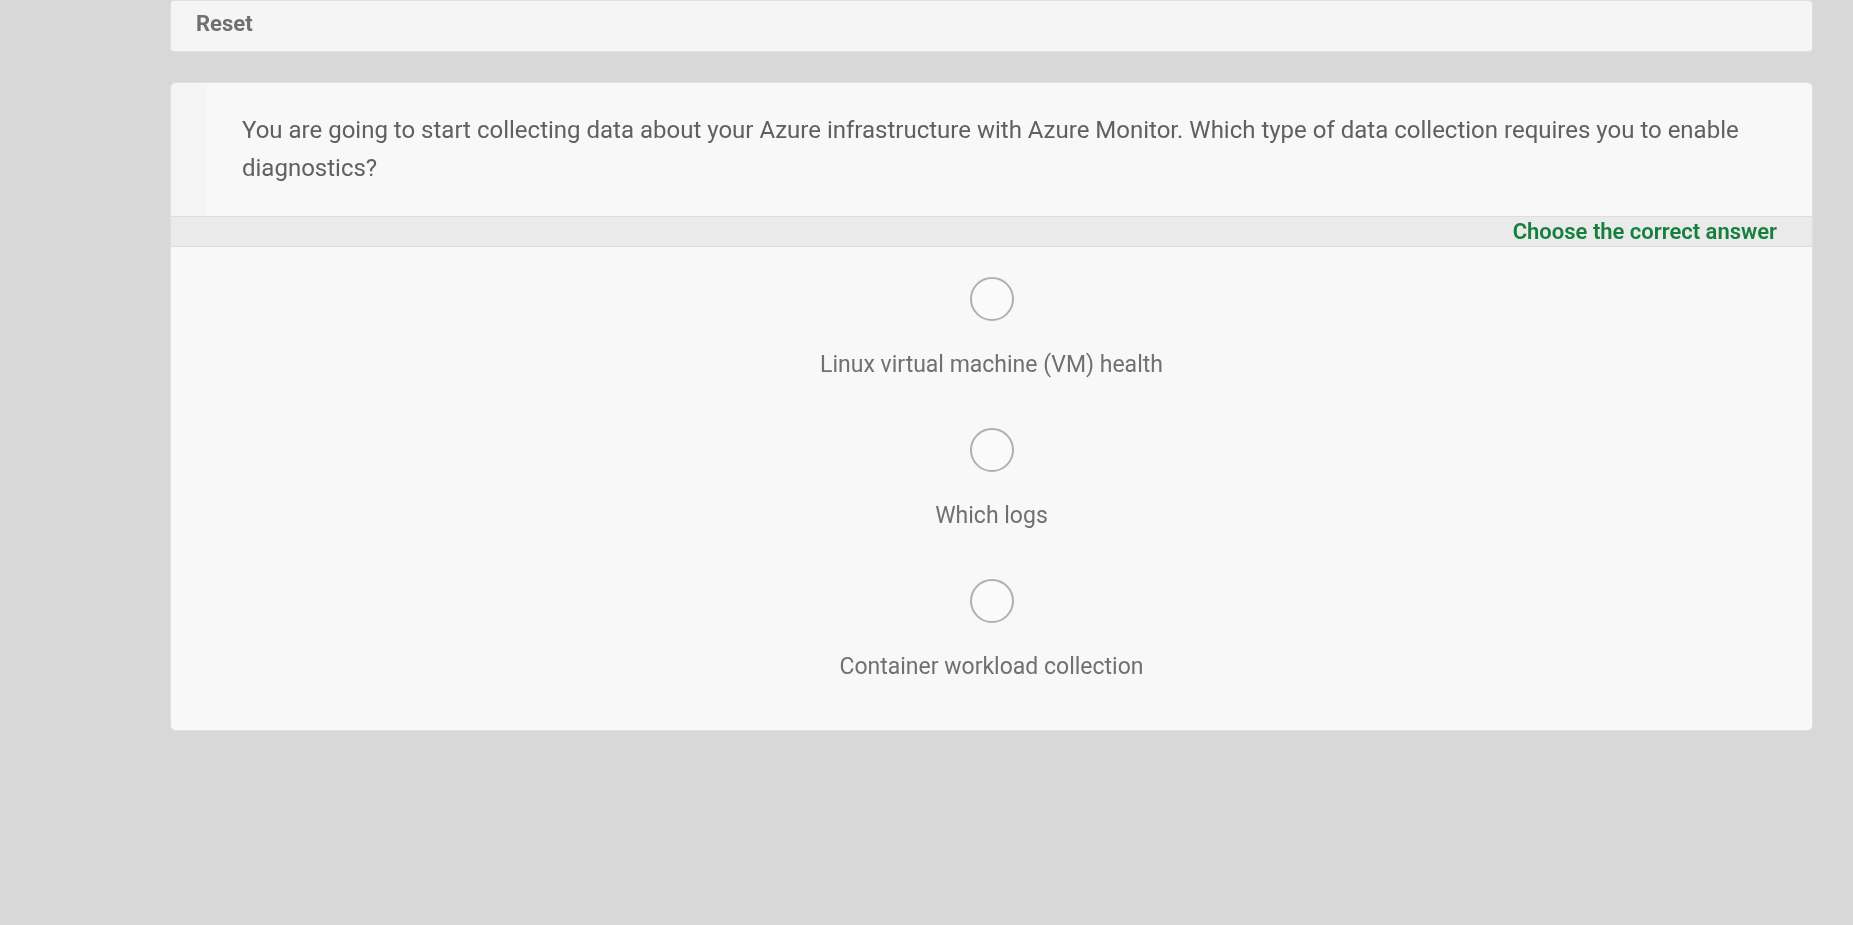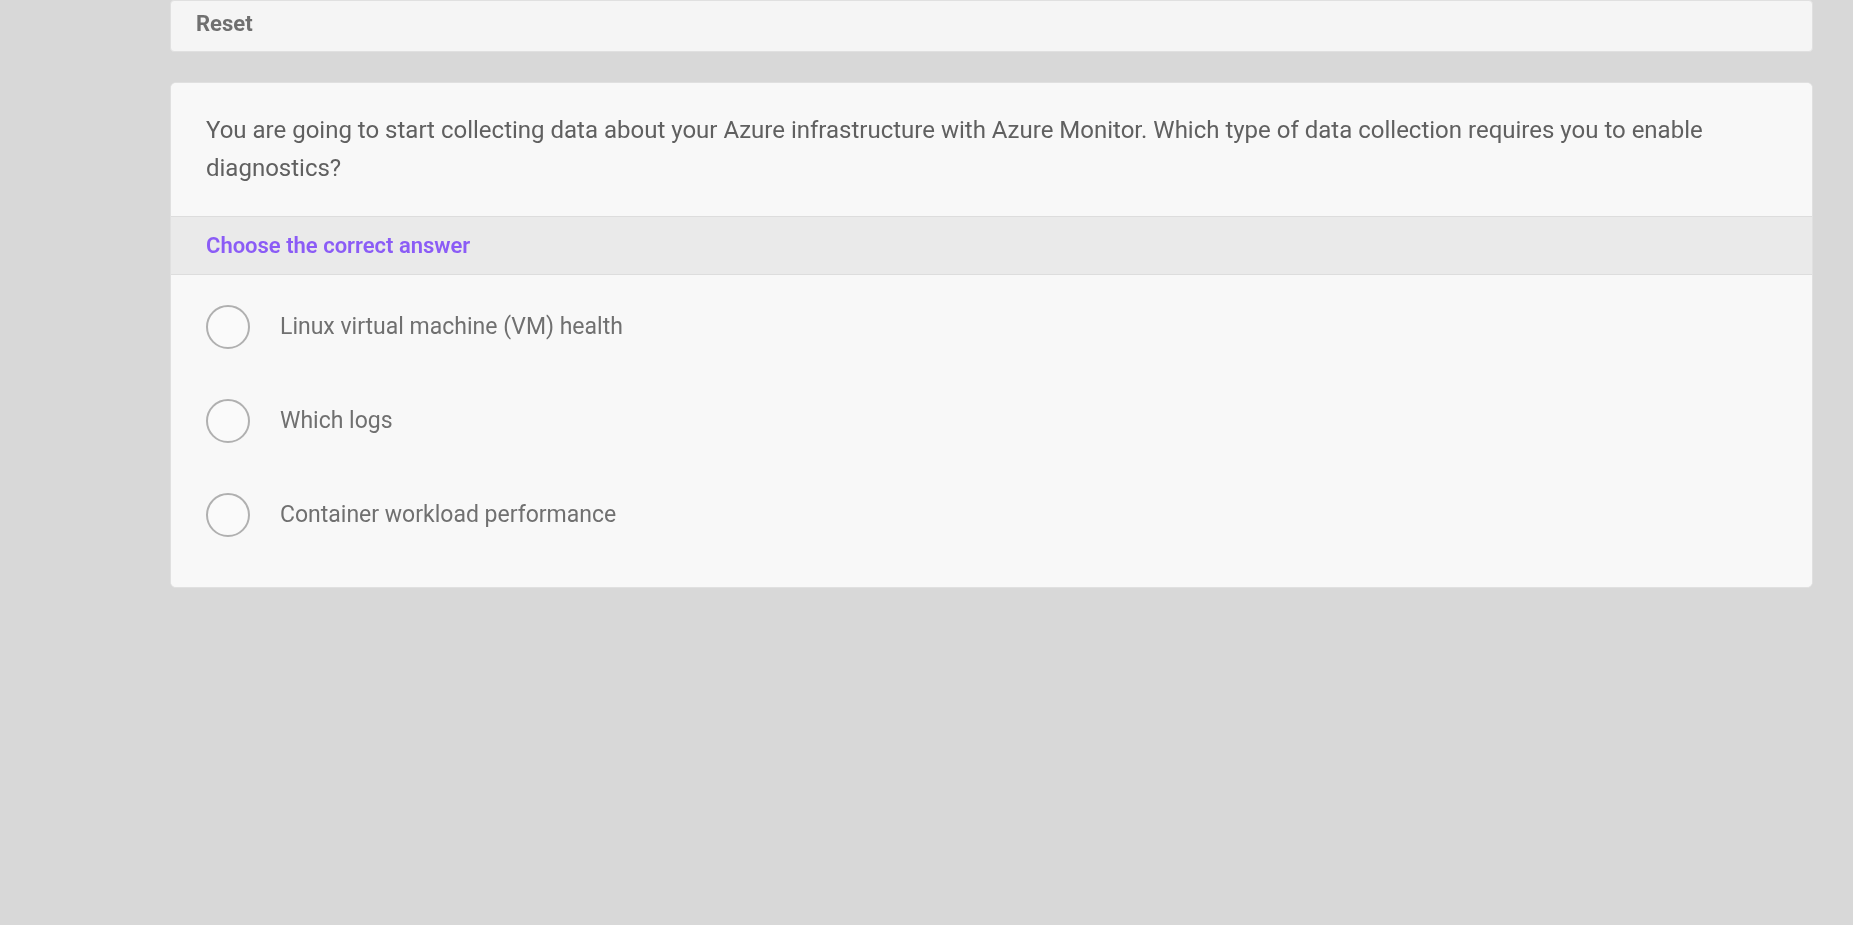--- a/index.html
+++ b/index.html
@@ -31,40 +31,43 @@
       border-radius: 6px;
       overflow: hidden;
     }
     .question-text {
       padding: 28px 35px;
       color: #606060;
       font-size: 24px;
       line-height: 1.6;
       font-weight: 400;
       background: #f8f8f8;
+      margin-left: 36px;
     }
     .instruction-bar {
       background: #eaeaea;
       border-top: 1px solid #ddd;
       border-bottom: 1px solid #ddd;
-      padding: 16px 35px;
-      color: #8b5cf6;
+      padding: 2px 35px;
+      color: #15803d;
       font-size: 22px;
       font-weight: 600;
+      text-align: right;
     }
     .options-container {
       background: #f8f8f8;
       padding: 30px 35px 40px 35px;
     }
     .option-row {
       display: flex;
       align-items: center;
       gap: 30px;
       margin-bottom: 50px;
       cursor: pointer;
+      flex-direction: column;
     }
     .option-row:last-child {
       margin-bottom: 10px;
     }
     .radio-circle {
       width: 44px;
       height: 44px;
       border: 2px solid #b0b0b0;
       border-radius: 50%;
       flex-shrink: 0;
@@ -94,17 +97,17 @@
     </div>
 
     <div class="option-row">
       <div class="radio-circle"></div>
       <span class="option-label">Which logs</span>
     </div>
 
 
     <div class="option-row">
       <div class="radio-circle"></div>
-      <span class="option-label">Container workload performance</span>
+      <span class="option-label">Container workload collection</span>
     </div>
 
   </div>
 </div>
 
 </body></html>

